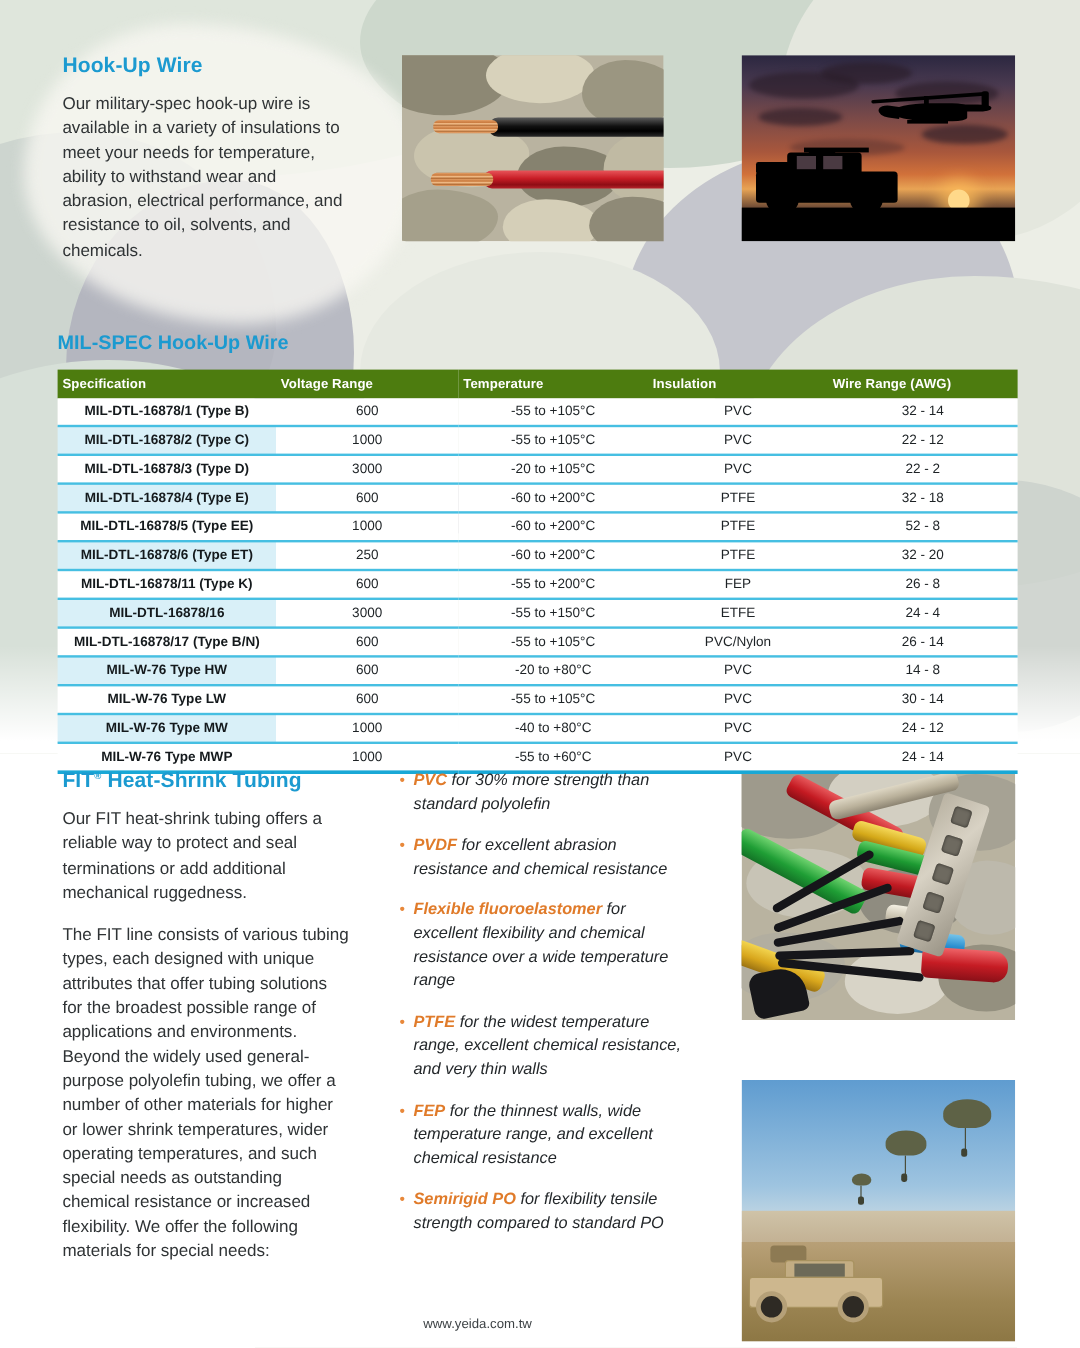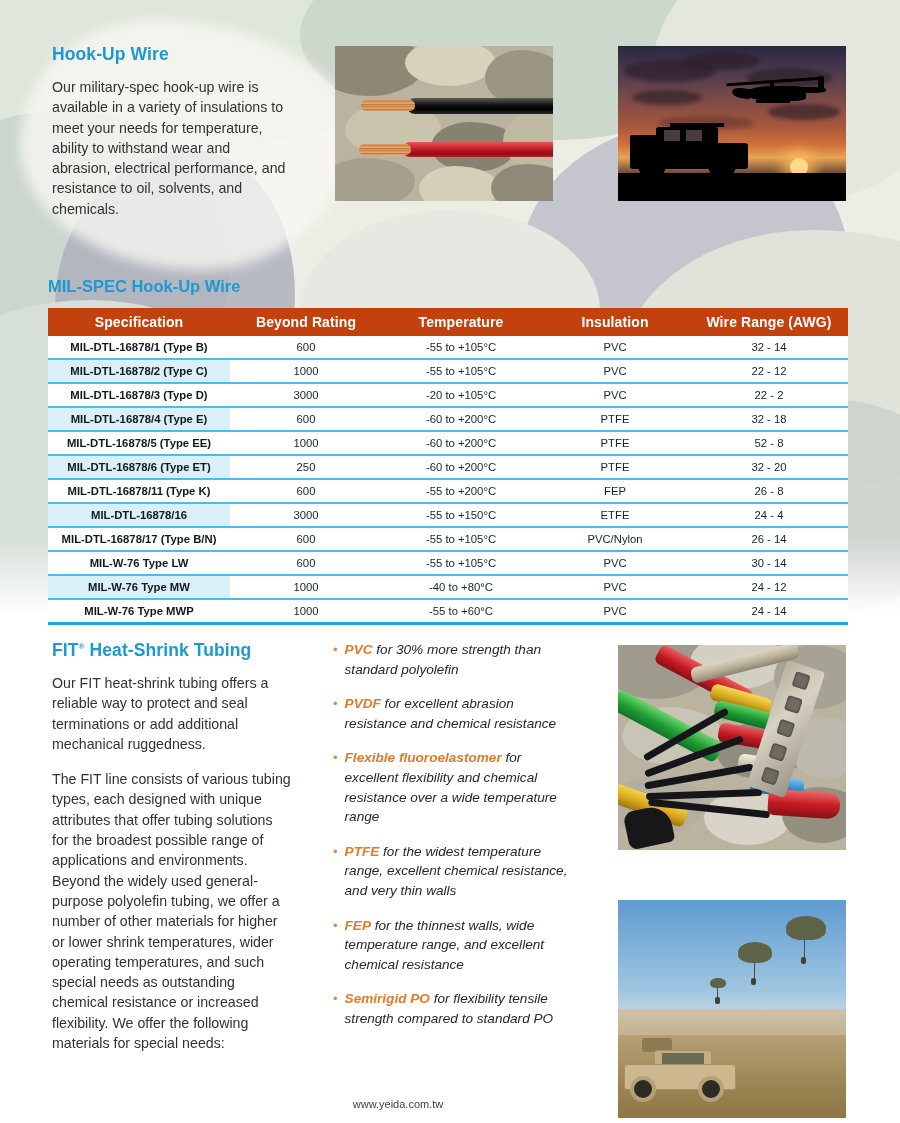--- a/index.html
+++ b/index.html
@@ -200,23 +200,23 @@
   .hd-turret { position: absolute; left: 18px; bottom: 50px; width: 30px; height: 14px;
     background: #8d7a53; border-radius: 3px; }
 
   
   .table-wrap { position: absolute; left: 48px; top: 277px; width: 640px; }
   h3.table-title {
     color: #1b9ad0; font-size: 16.5px; font-weight: bold; margin-bottom: 12px;
   }
   table.spec { width: 800px; border-collapse: collapse; }
   table.spec th {
-    background: #c2410c; color: #ffffff;
-    font-size: 14px; font-weight: bold;
-    padding: 6px 4px; text-align: center;
+    background: #4d7c0f; color: #ffffff;
+    font-size: 11px; font-weight: bold;
+    padding: 6px 4px; text-align: left;
     letter-spacing: .1px;
   }
   table.spec td {
     font-size: 11.3px; color: #1d2225; text-align: center;
     padding: 5px 4px;
     border-bottom: 2px solid #46bfe2;
     background: #ffffff;
   }
   table.spec td.spec-col {
     font-weight: bold; color: #14191c;
@@ -340,21 +340,21 @@
       <colgroup>
         <col class="c1">
           <col class="c2">
           <col class="c3">
           <col class="c4">
           <col class="c5">
       </colgroup>
       <thead>
         <tr>
           <th>Specification</th>
-          <th>Beyond Rating</th>
+          <th>Voltage Range</th>
           <th>Temperature</th>
           <th>Insulation</th>
           <th>Wire Range (AWG)</th>
         </tr>
       </thead>
       <tbody>
         <tr class="plain">
           <td class="spec-col">MIL-DTL-16878/1 (Type B)</td>
           <td>600</td>
           <td>-55 to +105°C</td>
@@ -409,20 +409,27 @@
           <td>-55 to +150°C</td>
           <td>ETFE</td>
           <td>24 - 4</td>
         </tr>
         <tr class="plain">
           <td class="spec-col">MIL-DTL-16878/17 (Type B/N)</td>
           <td>600</td>
           <td>-55 to +105°C</td>
           <td>PVC/Nylon</td>
           <td>26 - 14</td>
+        </tr>
+        <tr class="tint">
+          <td class="spec-col">MIL-W-76 Type HW</td>
+          <td>600</td>
+          <td>-20 to +80°C</td>
+          <td>PVC</td>
+          <td>14 - 8</td>
         </tr>
         <tr class="plain">
           <td class="spec-col">MIL-W-76 Type LW</td>
           <td>600</td>
           <td>-55 to +105°C</td>
           <td>PVC</td>
           <td>30 - 14</td>
         </tr>
         <tr class="tint">
           <td class="spec-col">MIL-W-76 Type MW</td>

